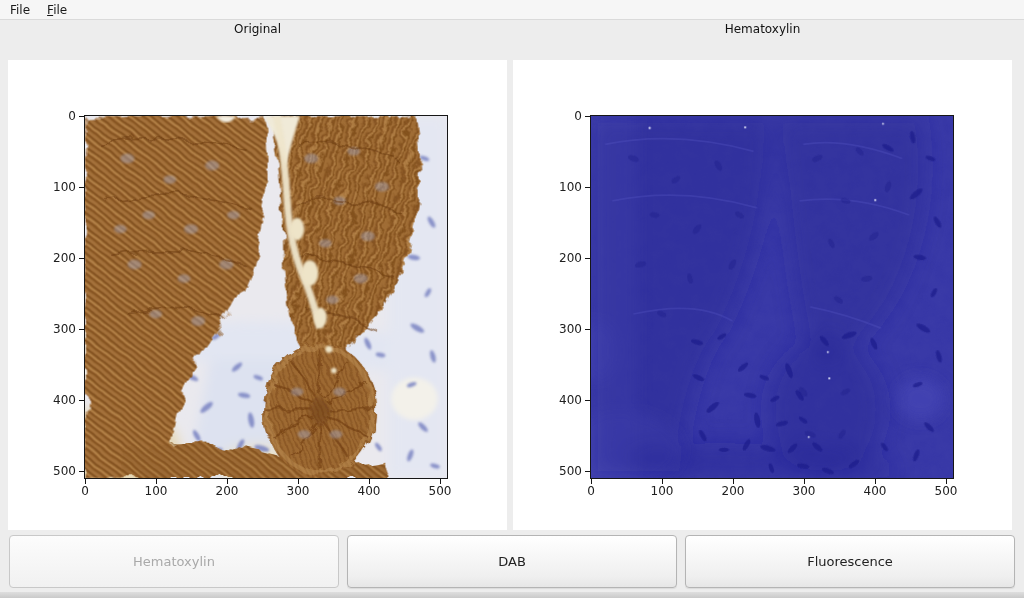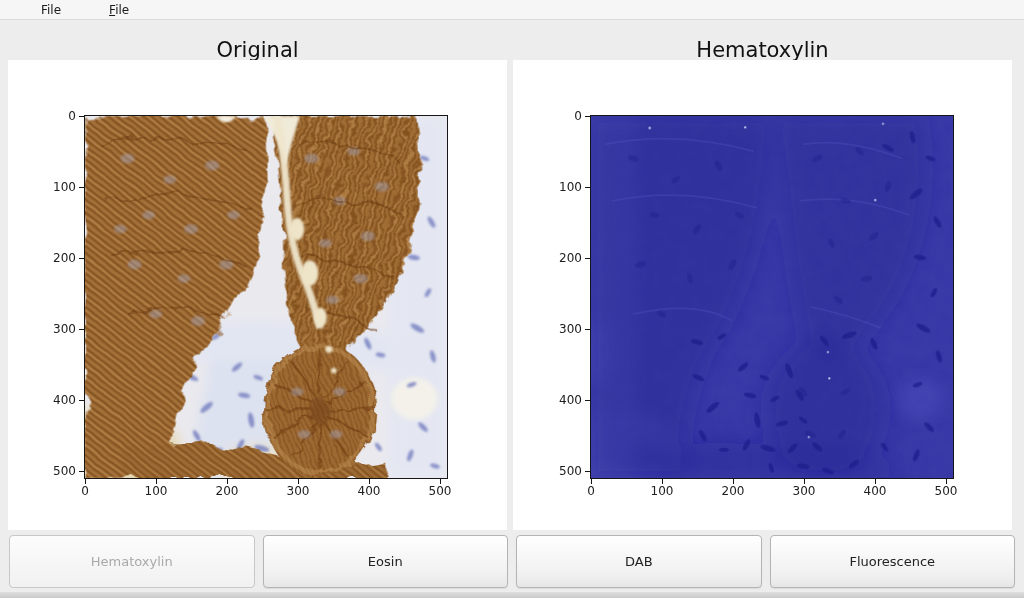--- a/index.html
+++ b/index.html
@@ -4,26 +4,26 @@
 <style>
   html,body{margin:0;padding:0;}
   body{width:1024px;height:598px;overflow:hidden;background:#ededed;
        font-family:"DejaVu Sans","Liberation Sans",sans-serif;color:#1a1a1a;}
   .app{position:absolute;inset:0;}
 
   
   .menubar{position:absolute;left:0;top:0;width:1024px;height:20px;background:#f6f6f6;
            border-bottom:1px solid #dadada;display:flex;align-items:center;
            padding-left:10px;gap:17px;font-size:12px;box-sizing:border-box;}
-  .menu-item{cursor:default;display:inline-block;margin-left:31px;}
+  .menu-item{cursor:default;display:inline-block;}
   .menu-item.accel-first::first-letter{text-decoration:underline;}
 
   
-  .panel-title{position:absolute;top:38px;width:499px;text-align:center;
-               font-size:21px;color:#111;}
+  .panel-title{position:absolute;top:22px;width:499px;text-align:center;
+               font-size:12px;color:#111;}
   .panel-title.left{left:8px;} .panel-title.right{left:513px;}
 
   
   .card{position:absolute;top:60px;width:499px;height:470px;background:#ffffff;}
   .card.left{left:8px;} .card.right{left:513px;}
 
   
   .plot{position:absolute;top:55px;width:364px;height:364px;}
   .card.left  .plot{left:76px;}
   .card.right .plot{left:77px;}
@@ -427,19 +427,18 @@
               <circle cx="337" cy="371" r="1.5"></circle>
           <circle cx="308" cy="454" r="1.3"></circle>
         </g>
       </svg>
       </div>
     </div>
   </div>
 
   <div class="button-row">
     <button class="btn disabled" disabled="">Hematoxylin</button>
-    <button class="btn">Eosin</button>
     <button class="btn">DAB</button>
     <button class="btn">Fluorescence</button>
   </div>
 
   <div class="bottom-strip"></div>
 </div>
 
 </body></html>

